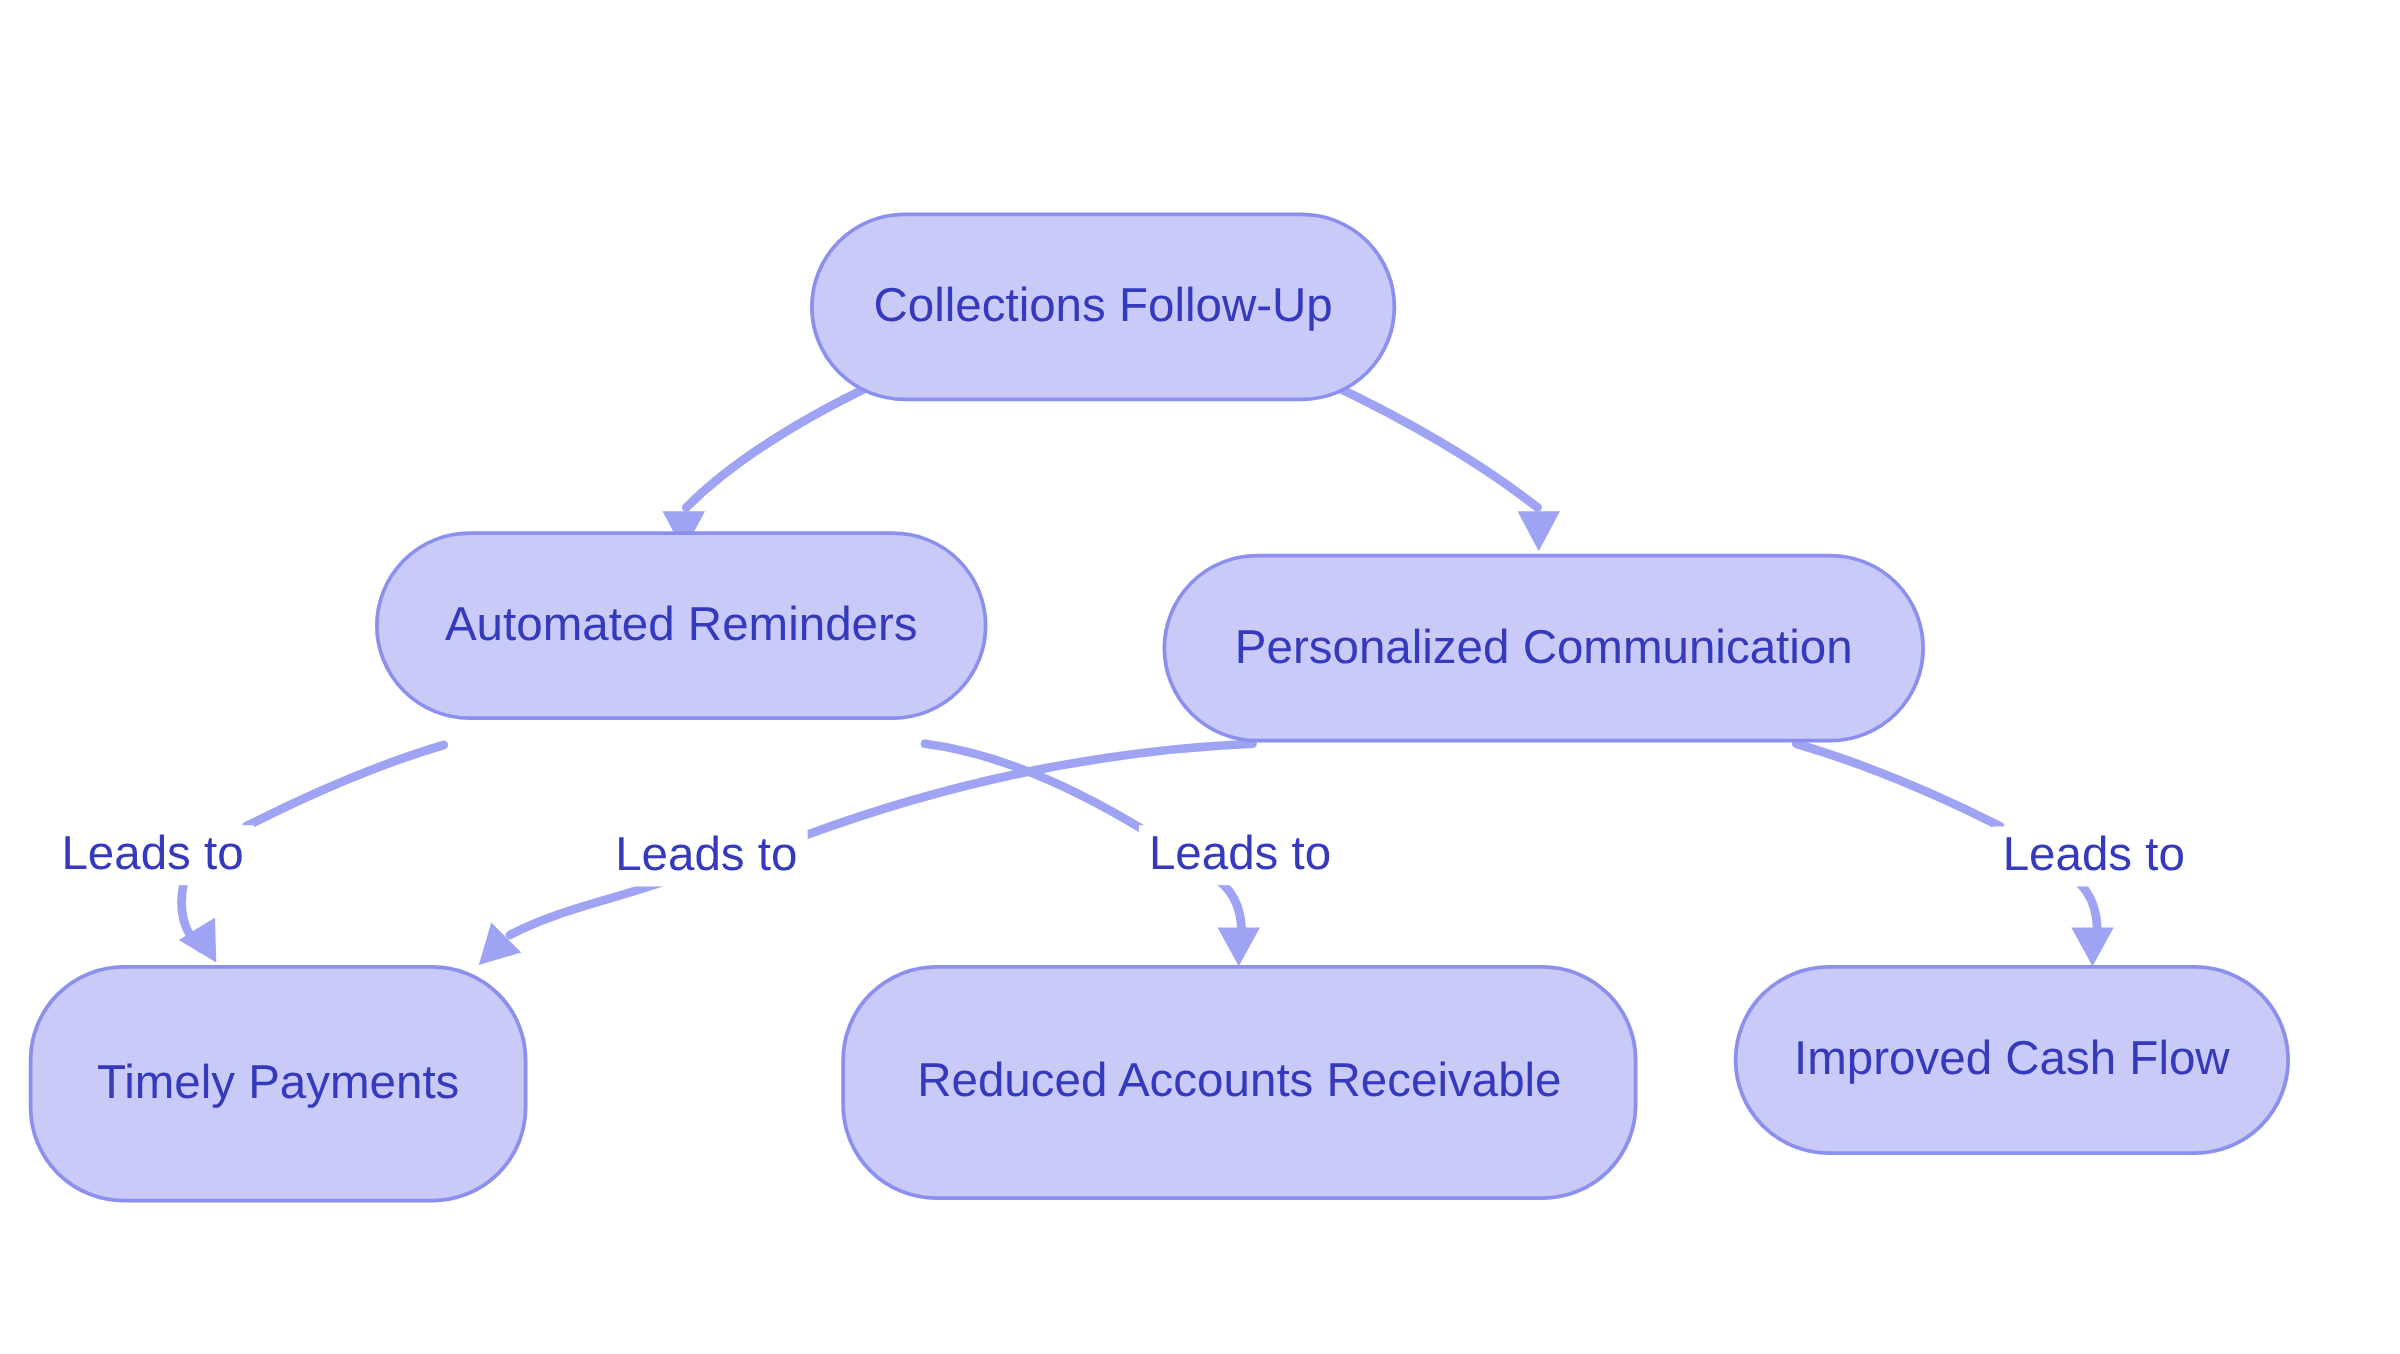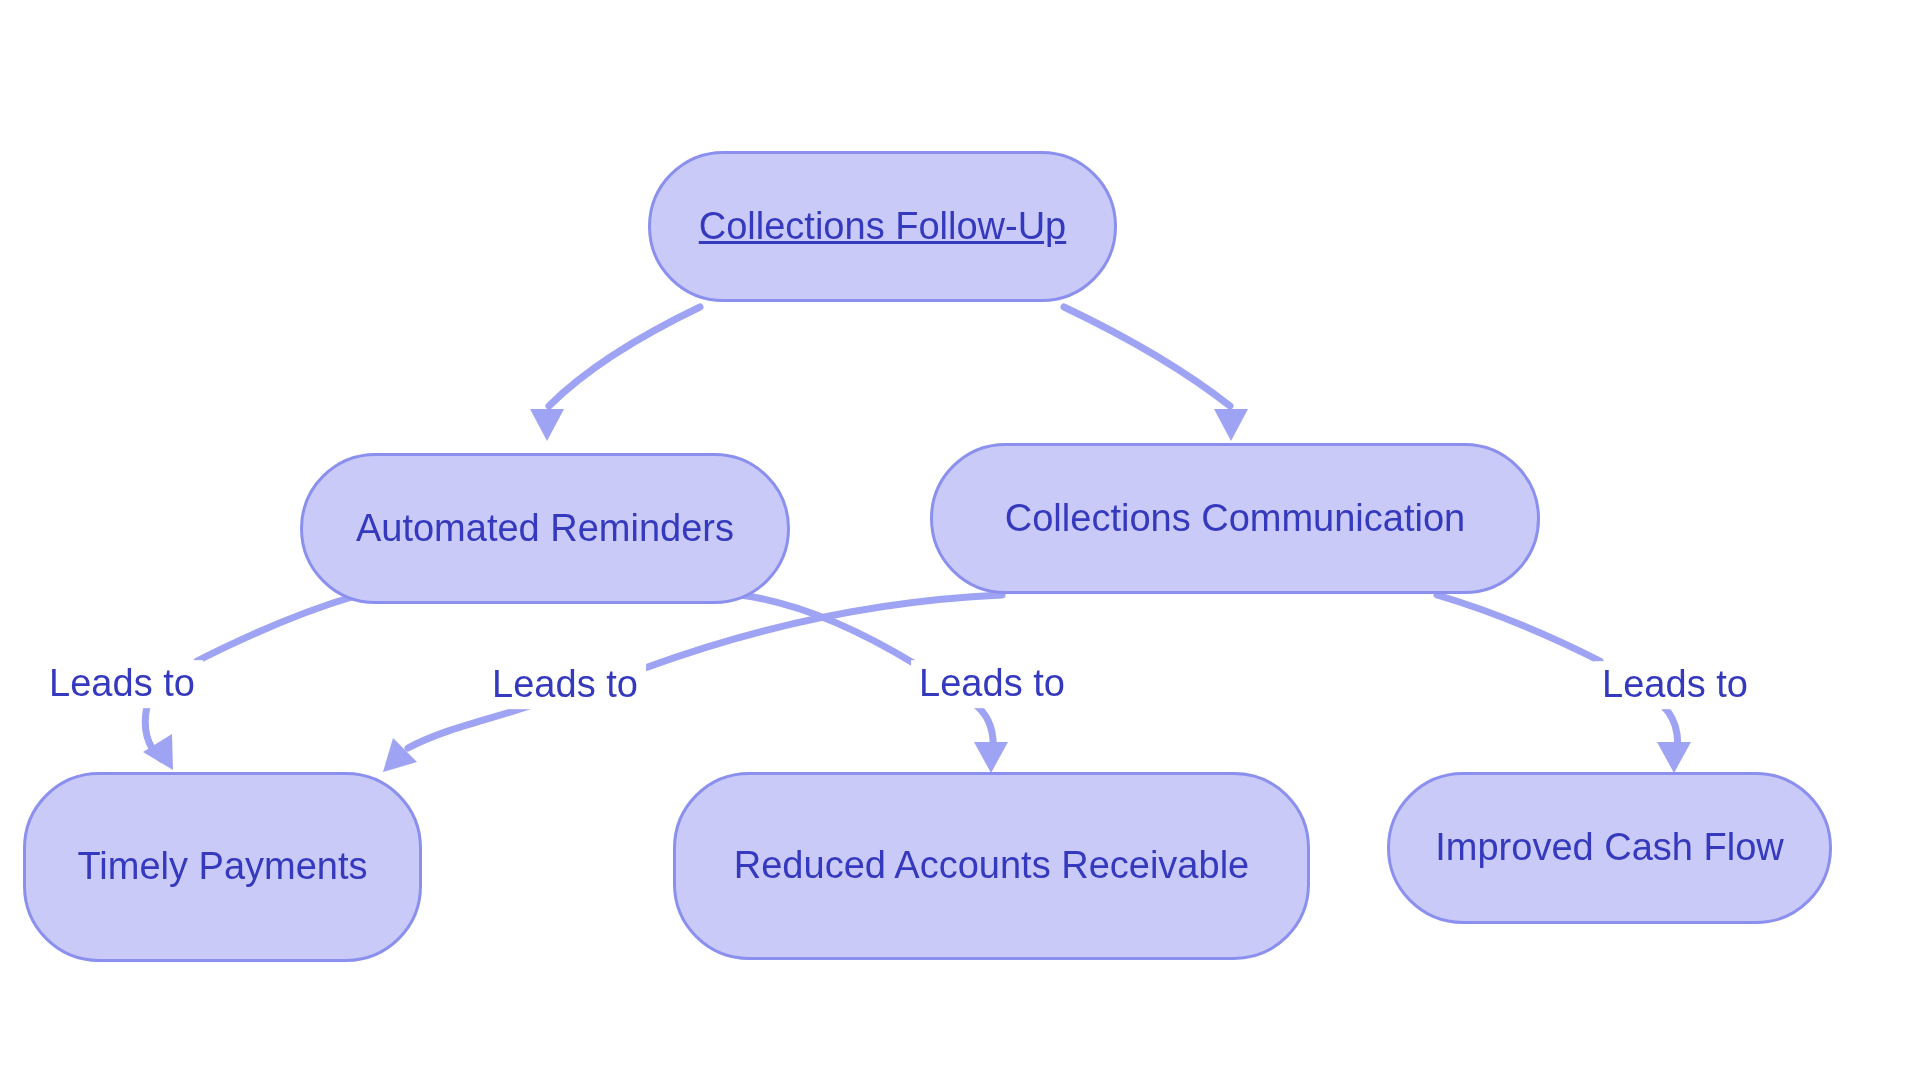--- a/index.html
+++ b/index.html
@@ -87,30 +87,30 @@
     <path class="edge-path" d="M 1437 595 Q 1515 618 1600 661"></path>
     <path class="edge-path" d="M 1658 702 C 1675 714 1681 735 1676 760"></path>
     <polygon class="arrowhead" points="1657,742 1691,742 1674,773"></polygon>
   </svg>
 
   <div class="edge-label" style="left:122px; top:684px;">Leads to</div>
   <div class="edge-label" style="left:565px; top:685px;">Leads to</div>
   <div class="edge-label" style="left:992px; top:684px;">Leads to</div>
   <div class="edge-label" style="left:1675px; top:685px;">Leads to</div>
 
-  <div class="node" style="left:648px; top:151px; width:469px; height:151px;text-decoration:underline;">
+  <div class="node" style="left:648px; top:170px; width:469px; height:151px;">
     <span>Collections Follow-Up</span>
   </div>
 
-  <div class="node" style="left:300px; top:453px; width:490px; height:151px;">
+  <div class="node" style="left:300px; top:425px; width:490px; height:151px;">
     <span>Automated Reminders</span>
   </div>
 
   <div class="node" style="left:930px; top:443px; width:610px; height:151px;">
-    <span>Collections Communication</span>
+    <span>Personalized Communication</span>
   </div>
 
   <div class="node" style="left:23px; top:772px; width:399px; height:190px;">
     <span>Timely Payments</span>
   </div>
 
   <div class="node" style="left:673px; top:772px; width:637px; height:188px;">
     <span>Reduced Accounts Receivable</span>
   </div>
 

